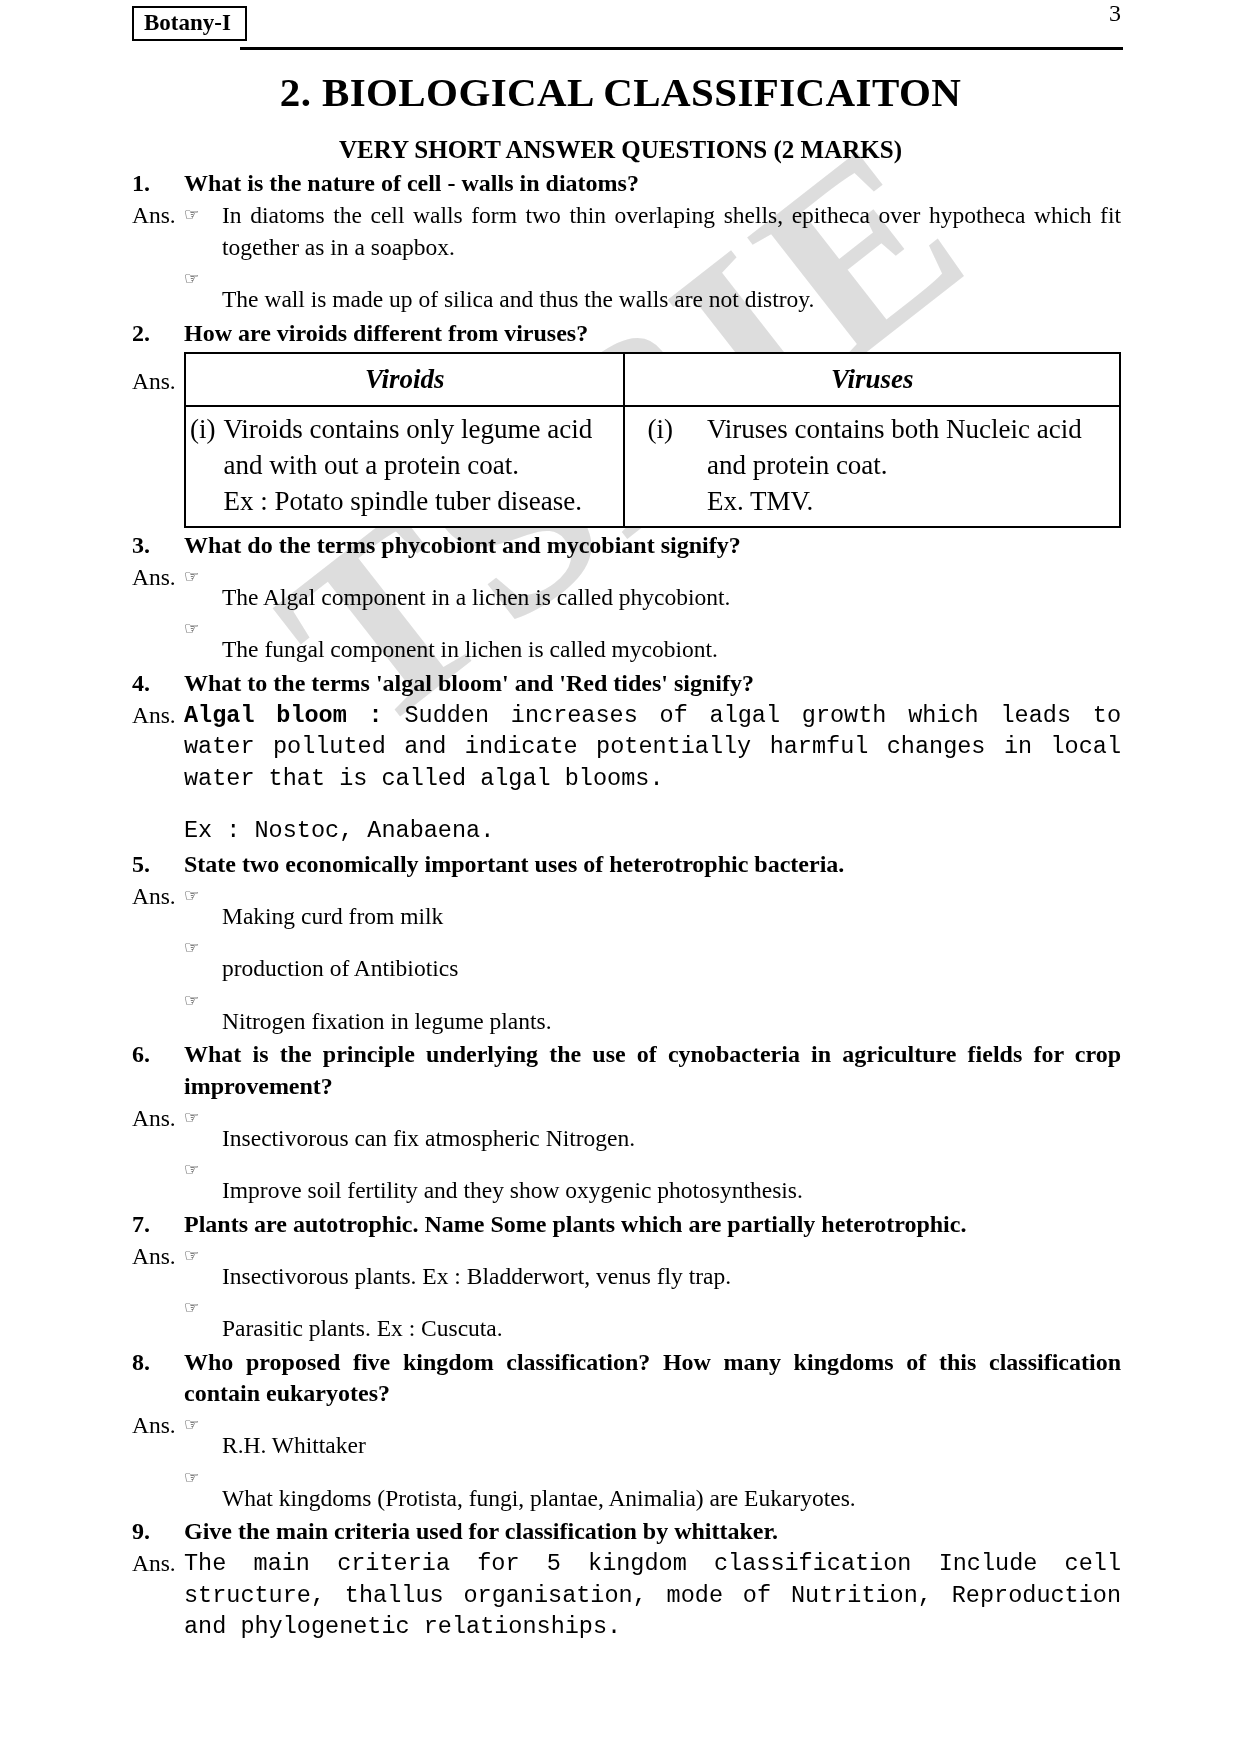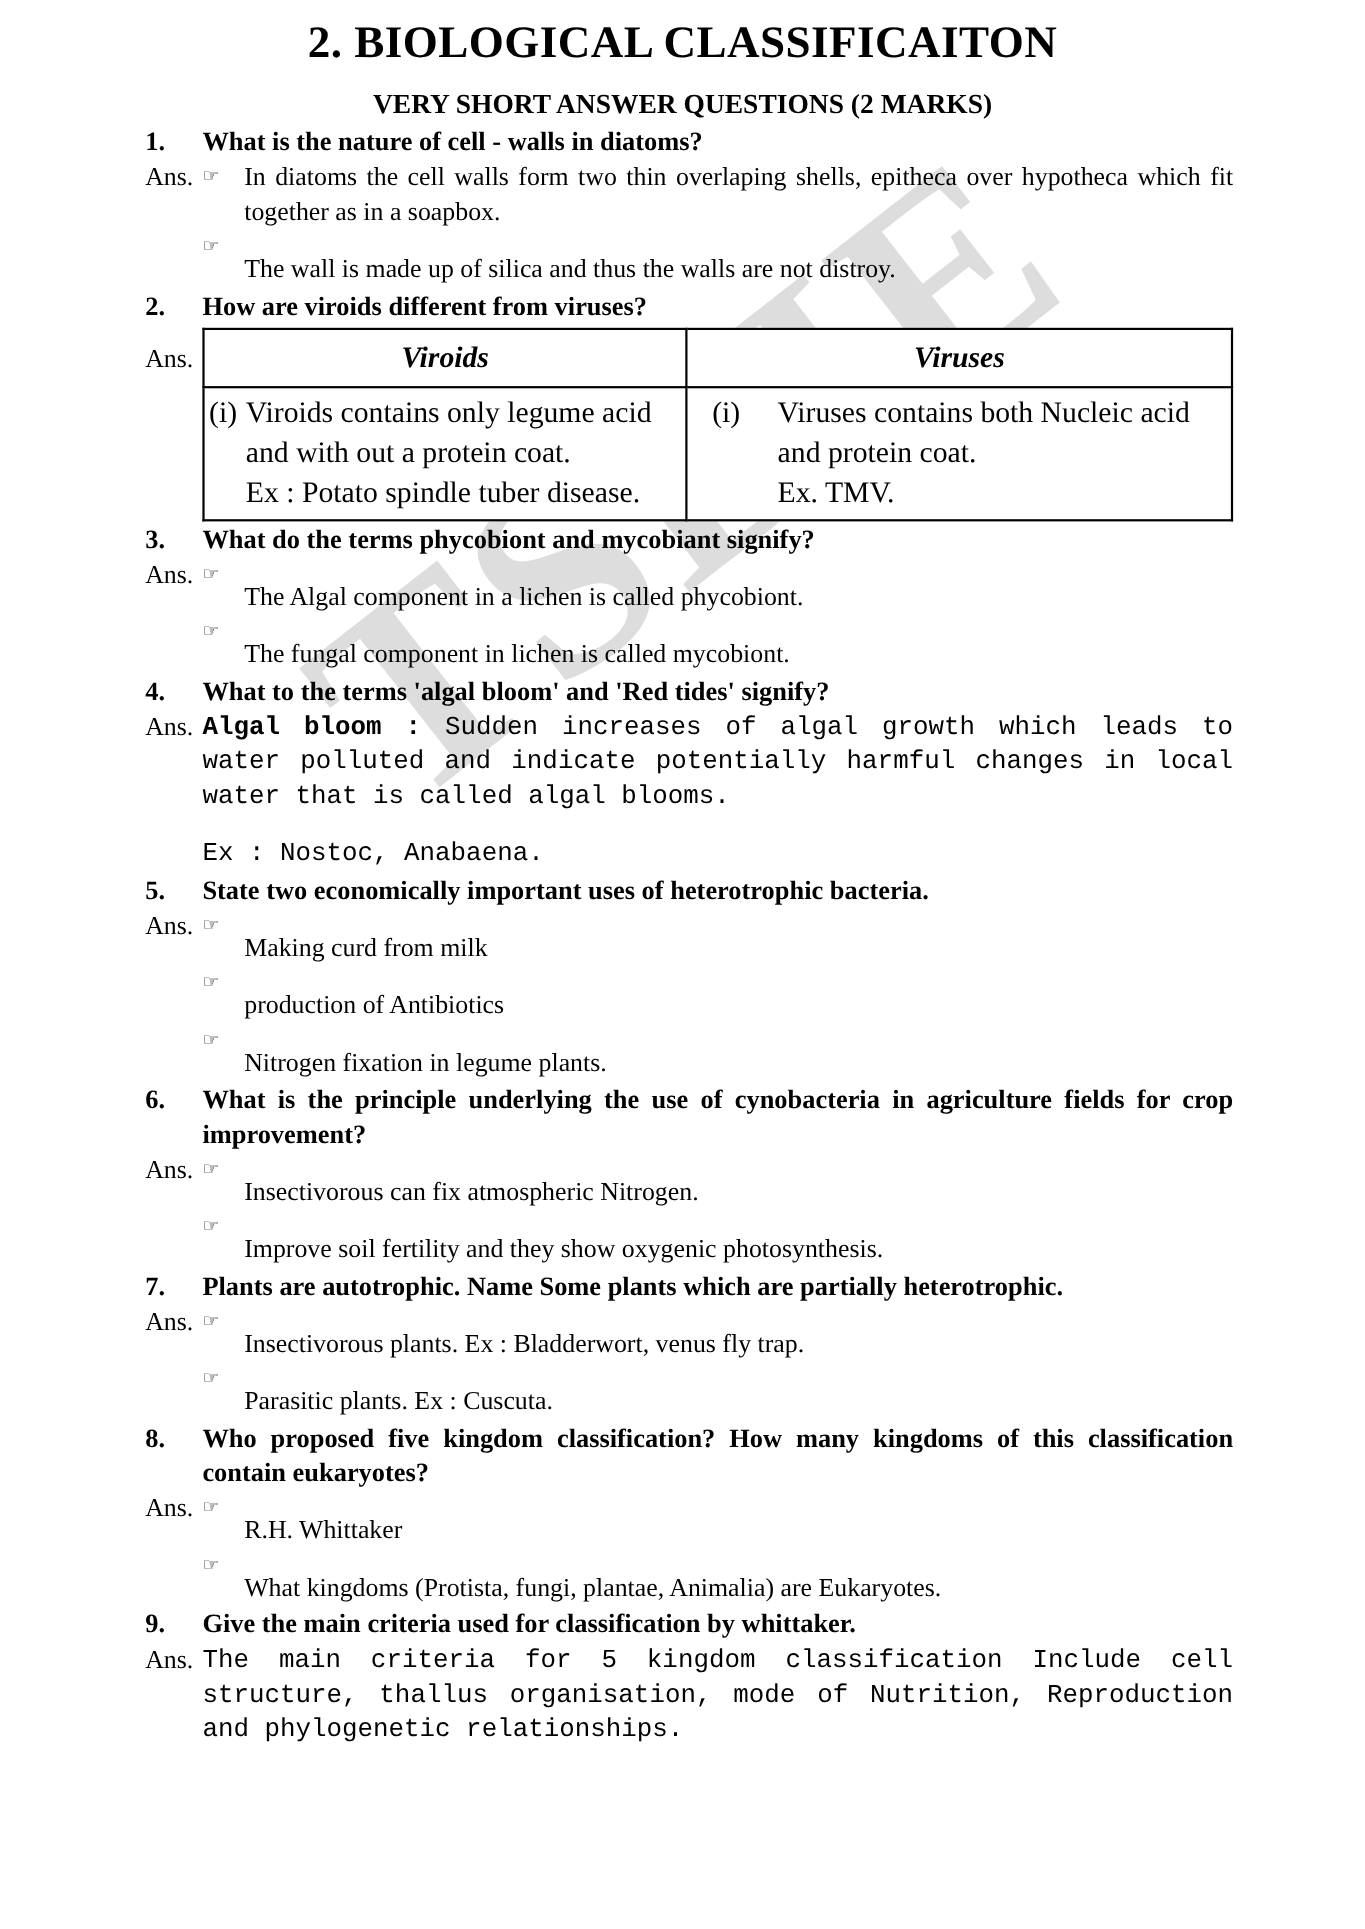--- a/index.html
+++ b/index.html
@@ -207,20 +207,25 @@
 </style>
 </head>
 <body>
 
 <div id="watermark">
   <div class="wm-text">TSBIE</div>
 </div>
 
 <div id="page">
 
+  <div class="header">
+    <div class="header-box">Botany-I</div>
+    <div class="header-pageno">3</div>
+    <div class="header-rule"></div>
+  </div>
 
   <div class="chapter-title">2. BIOLOGICAL CLASSIFICAITON</div>
   <div class="section-title">VERY SHORT ANSWER QUESTIONS (2 MARKS)</div>
 
   <div class="content">
 
     <div class="qa">
       <div class="q-row">
         <div class="q-num">1.</div>
         <div class="q-text nojust">What is the nature of cell - walls in diatoms?</div>

